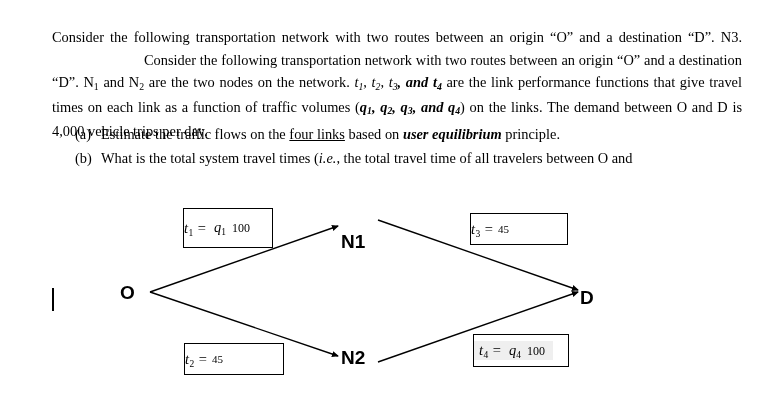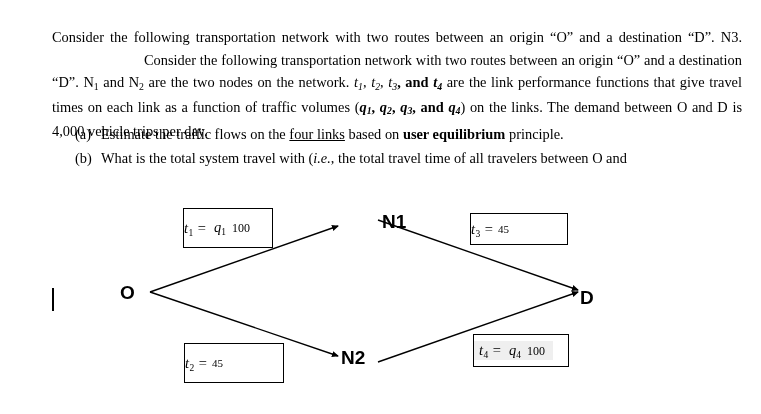--- a/index.html
+++ b/index.html
@@ -29,21 +29,21 @@
     left: 52px;
     top: 12px;
     width: 690px;
     font-size: 14.4px;
     line-height: 22.4px;
     text-align: justify;
     text-justify: inter-word;
   }
   .stmt .qnum { }
   .stmt .gap { display: inline-block; width: 92px; }
-  .b { font-weight: bold; }
+  .b { font-weight: bold; font-style: italic; }
   .i { font-style: italic; }
   .bi { font-weight: bold; font-style: italic; }
   sub { font-size: 0.68em; vertical-align: baseline; position: relative; top: 0.28em; }
 
   
   .subs {
     position: absolute;
     left: 75px;
     top: 123px;
     width: 668px;
@@ -91,39 +91,39 @@
     position: absolute;
     font-family: "Liberation Sans", sans-serif;
     font-weight: bold;
     font-size: 19px;
     line-height: 19px;
     color: #000000;
     white-space: nowrap;
   }
   .node-o  { left: 120px; top: 93px; }
   .node-d  { left: 580px; top: 98px; }
-  .node-n1 { left: 341px; top: 22px; margin-left: 41px; }
+  .node-n1 { left: 341px; top: 42px; }
   .node-n2 { left: 341px; top: 158px; }
 
   
   .fbox {
     position: absolute;
     box-sizing: border-box;
     border: 1.2px solid #000000;
     background: #ffffff;
     display: flex;
     align-items: center;
     justify-content: flex-start;
     font-size: 14px;
   }
   .fbox.shaded .expr { background: #efefef; padding: 1px 5px 1px 5px; }
 
   .box-t1 { left: 183px; top: 18px;  width: 90px;  height: 40px; }
   .box-t3 { left: 470px; top: 23px;  width: 98px;  height: 32px; }
-  .box-t2 { left: 184px; top: 153px; width: 100px; height: 40px; }
+  .box-t2 { left: 184px; top: 153px; width: 100px; height: 32px; }
   .box-t4 { left: 473px; top: 144px; width: 96px;  height: 33px; }
 
   .expr {
     display: inline-flex;
     align-items: center;
     font-family: "Liberation Serif", serif;
     white-space: nowrap;
   }
   .var {
     font-style: italic;
@@ -176,21 +176,21 @@
 
   <p class="stmt"><span class="qnum">Consider the following transportation network with two routes between an origin “O” and a destination “D”. N</span><span>3.</span><span class="gap"></span><span><span>Consider the following transportation network with two routes between an origin “O” and a destination “D”. N</span><sub>1</sub><span> and N</span><sub>2</sub><span> are the two nodes on the network. </span></span><span class="i"><span>t</span><sub>1</sub></span><span>, </span><span class="i"><span>t</span><sub>2</sub></span><span>, </span><span class="i"><span>t</span><sub>3</sub></span><span class="b">, and </span><span class="bi"><span>t</span><sub>4</sub></span><span> are the link performance functions that give travel times on each link as a function of traffic volumes (</span><span class="bi"><span>q</span><sub>1</sub></span><span class="b">, </span><span class="bi"><span>q</span><sub>2</sub></span><span class="b">, </span><span class="bi"><span>q</span><sub>3</sub></span><span class="b">, and </span><span class="bi"><span>q</span><sub>4</sub></span><span>) on the links. The demand between O and D is 4,000 vehicle trips per day.</span></p>
 
   <div class="subs">
 
     <div class="subline">
       <span class="sublabel">(a)</span><span>Estimate the traffic flows on the </span><span class="u">four links</span><span> based on </span><span class="b">user equilibrium</span><span> principle.</span>
     </div>
 
     <div class="subline">
-      <span class="sublabel">(b)</span><span>What is the total system travel with (</span><span class="i">i.e.</span><span>, the total travel time of all travelers between O and</span>
+      <span class="sublabel">(b)</span><span>What is the total system travel times (</span><span class="i">i.e.</span><span>, the total travel time of all travelers between O and</span>
     </div>
 
   </div>
 
   <div class="caret"></div>
 
   <div id="diagram">
 
     <svg viewBox="0 0 761 215">
       <defs>

